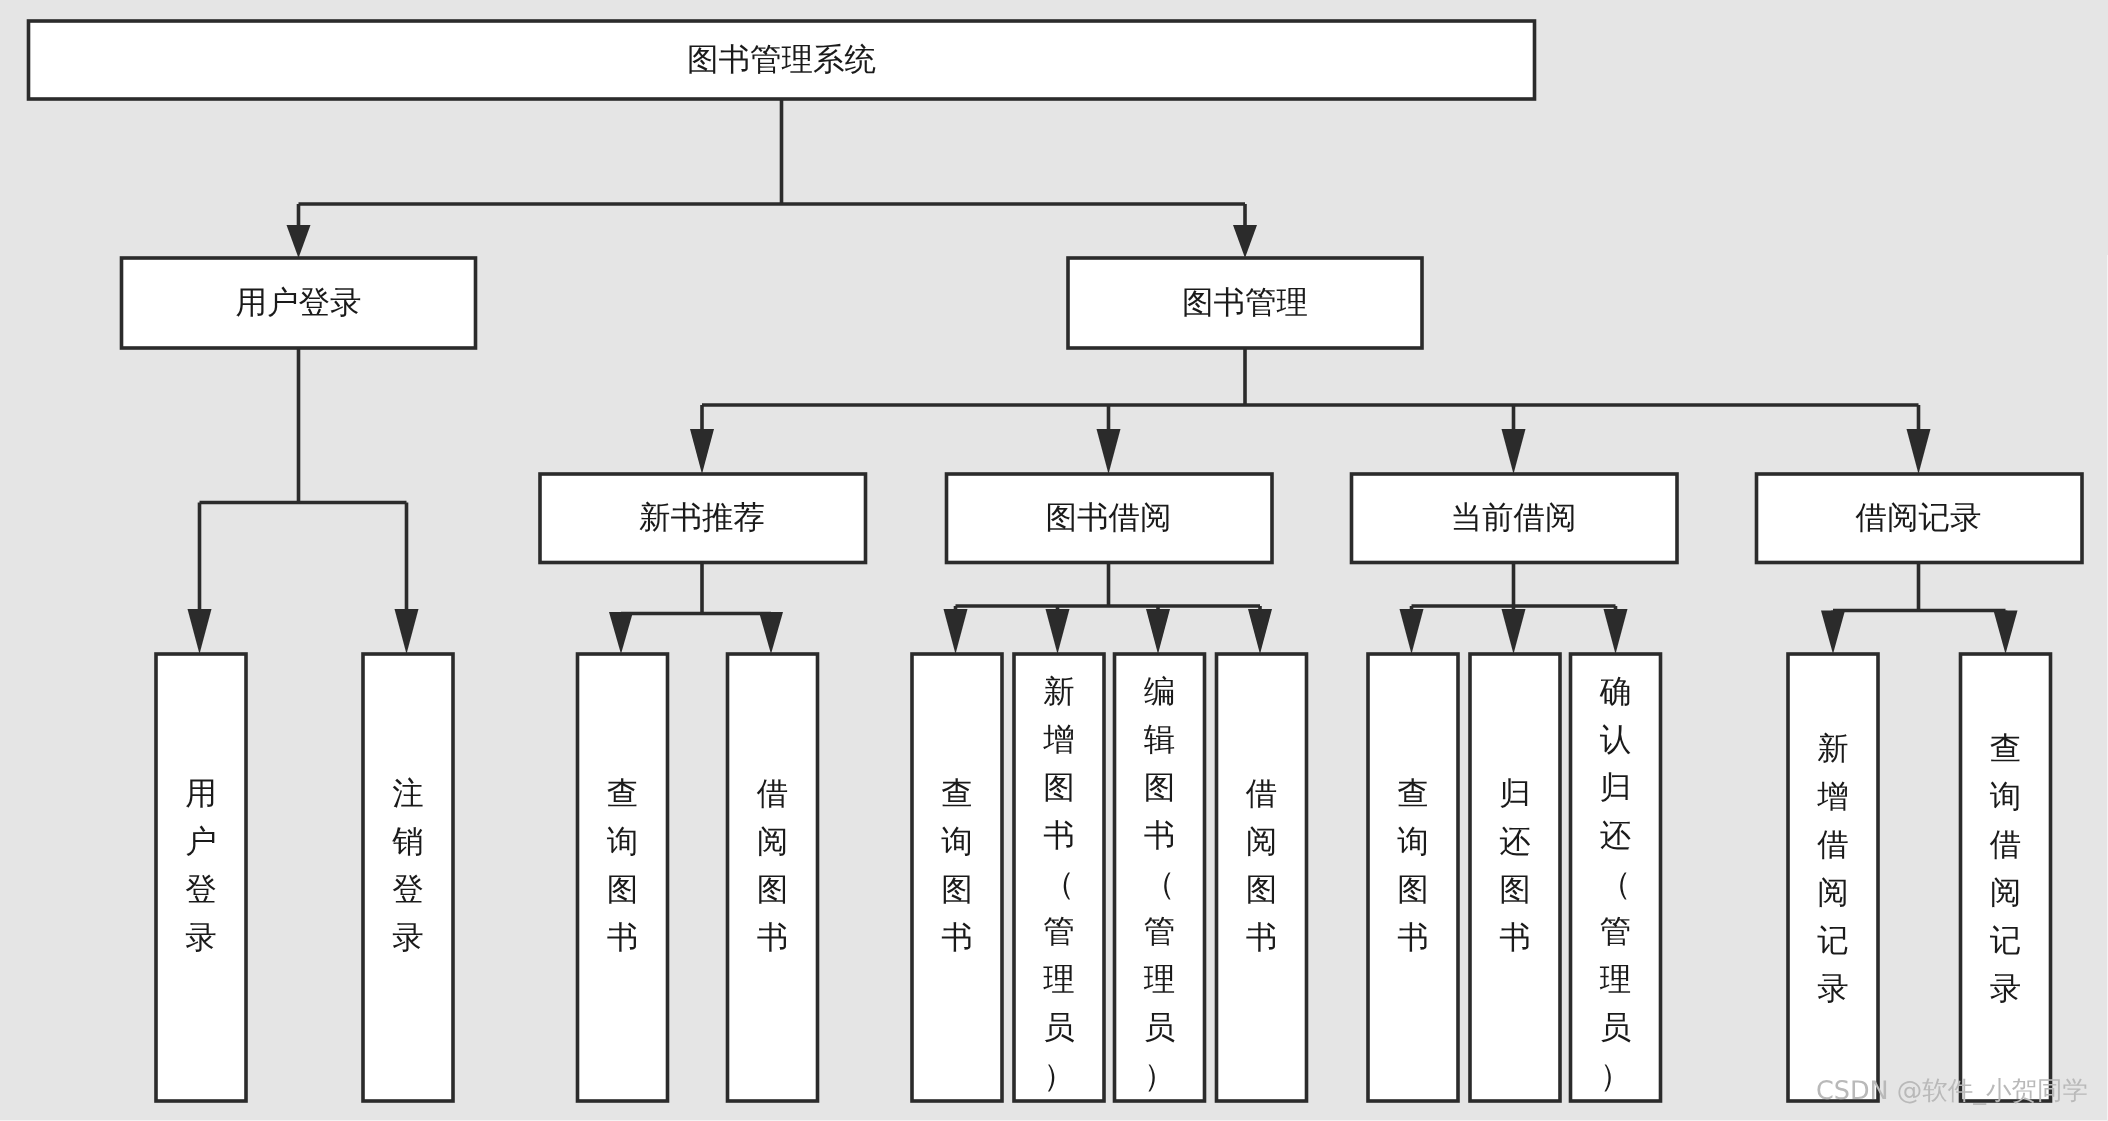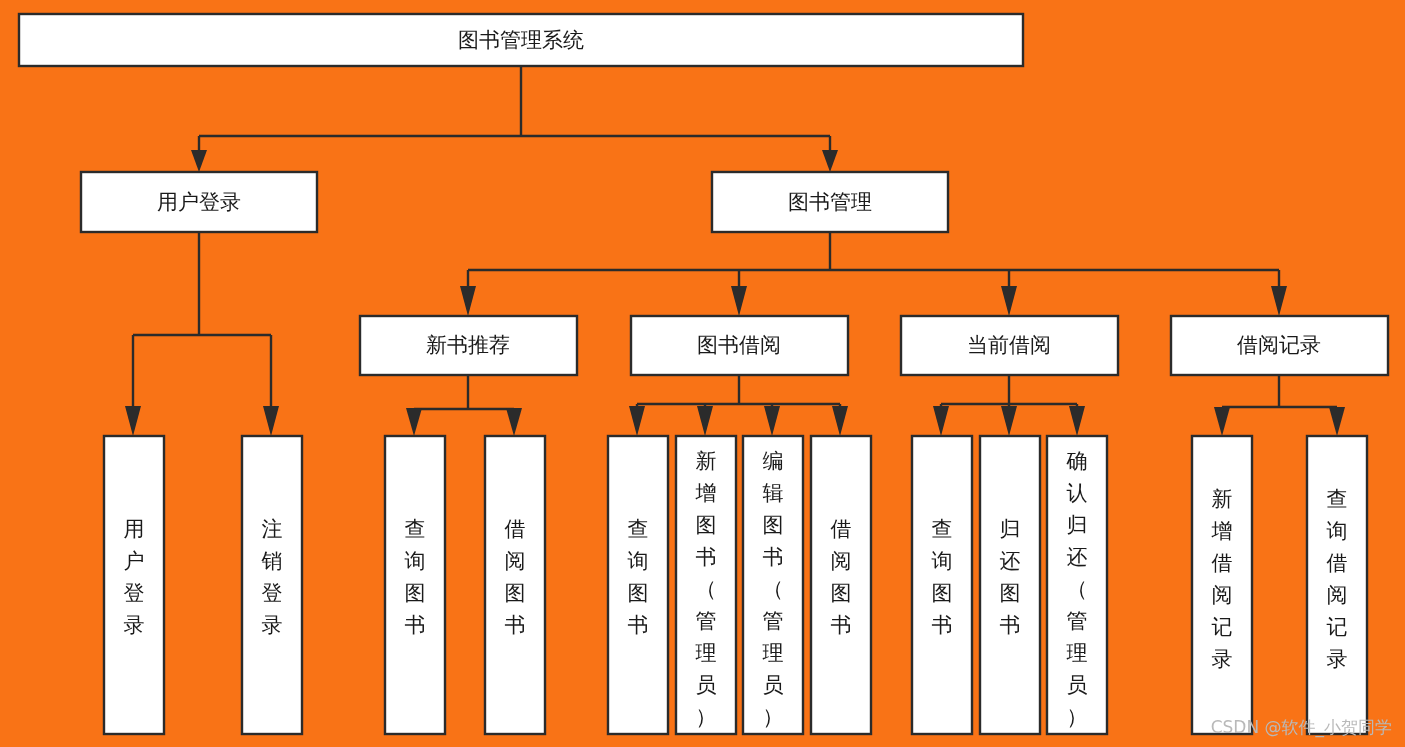--- a/index.html
+++ b/index.html
@@ -10,21 +10,21 @@
   body {
     width: 1405px;
     height: 747px;
     font-family: "DejaVu Sans", "Liberation Sans", sans-serif;
     overflow: hidden;
   }
   #diagram-root {
     position: relative;
     width: 1405px;
     height: 747px;
-    background: #f97316;
+    background: #e5e5e5;
   }
   svg#chart-svg {
     position: absolute;
     left: 0;
     top: 0;
     width: 1405px;
     height: 747px;
     display: block;
   }
   .node-box {

